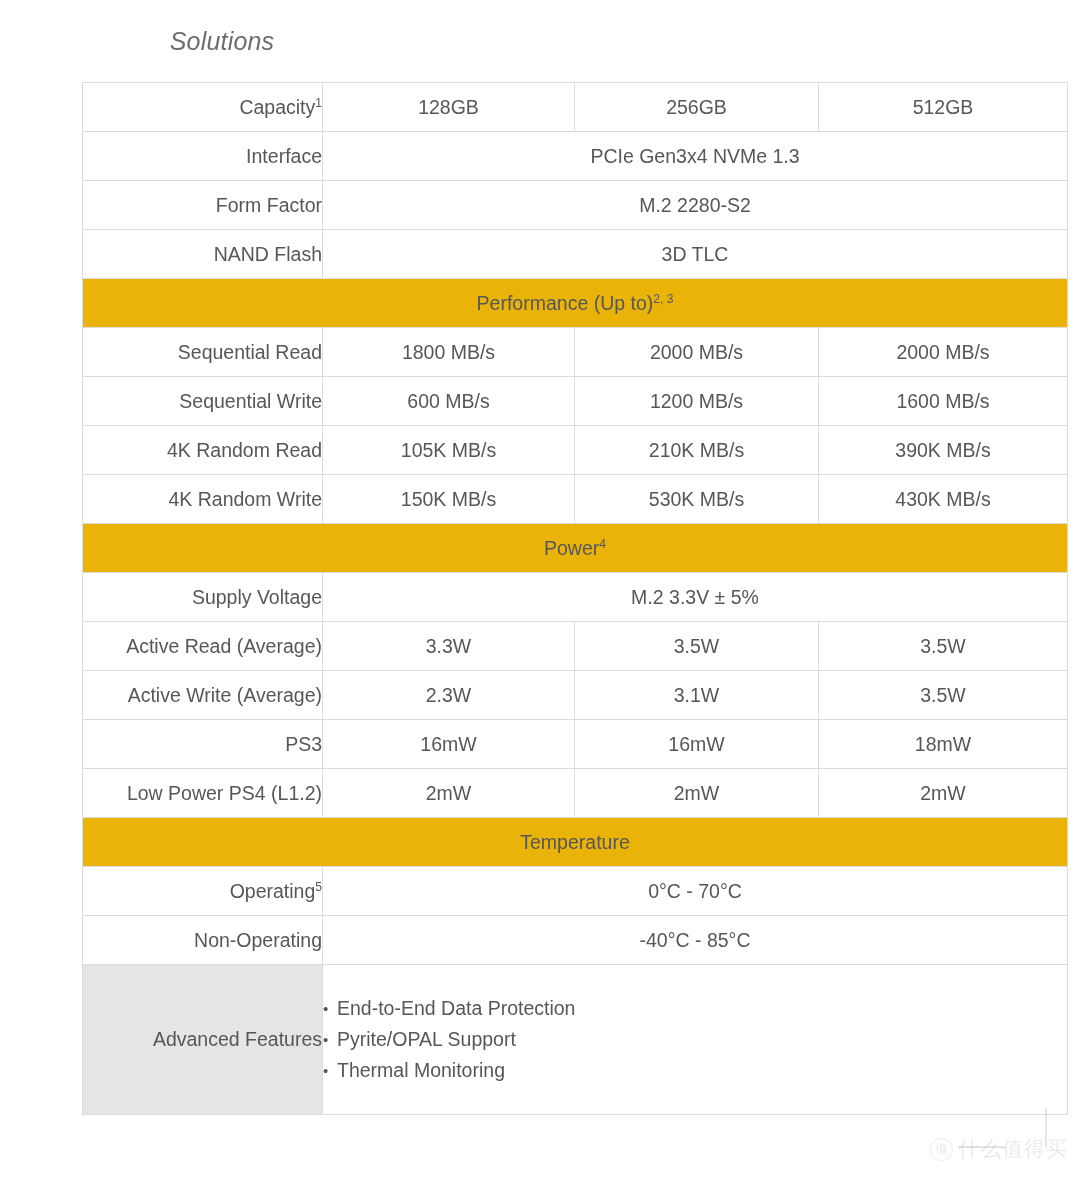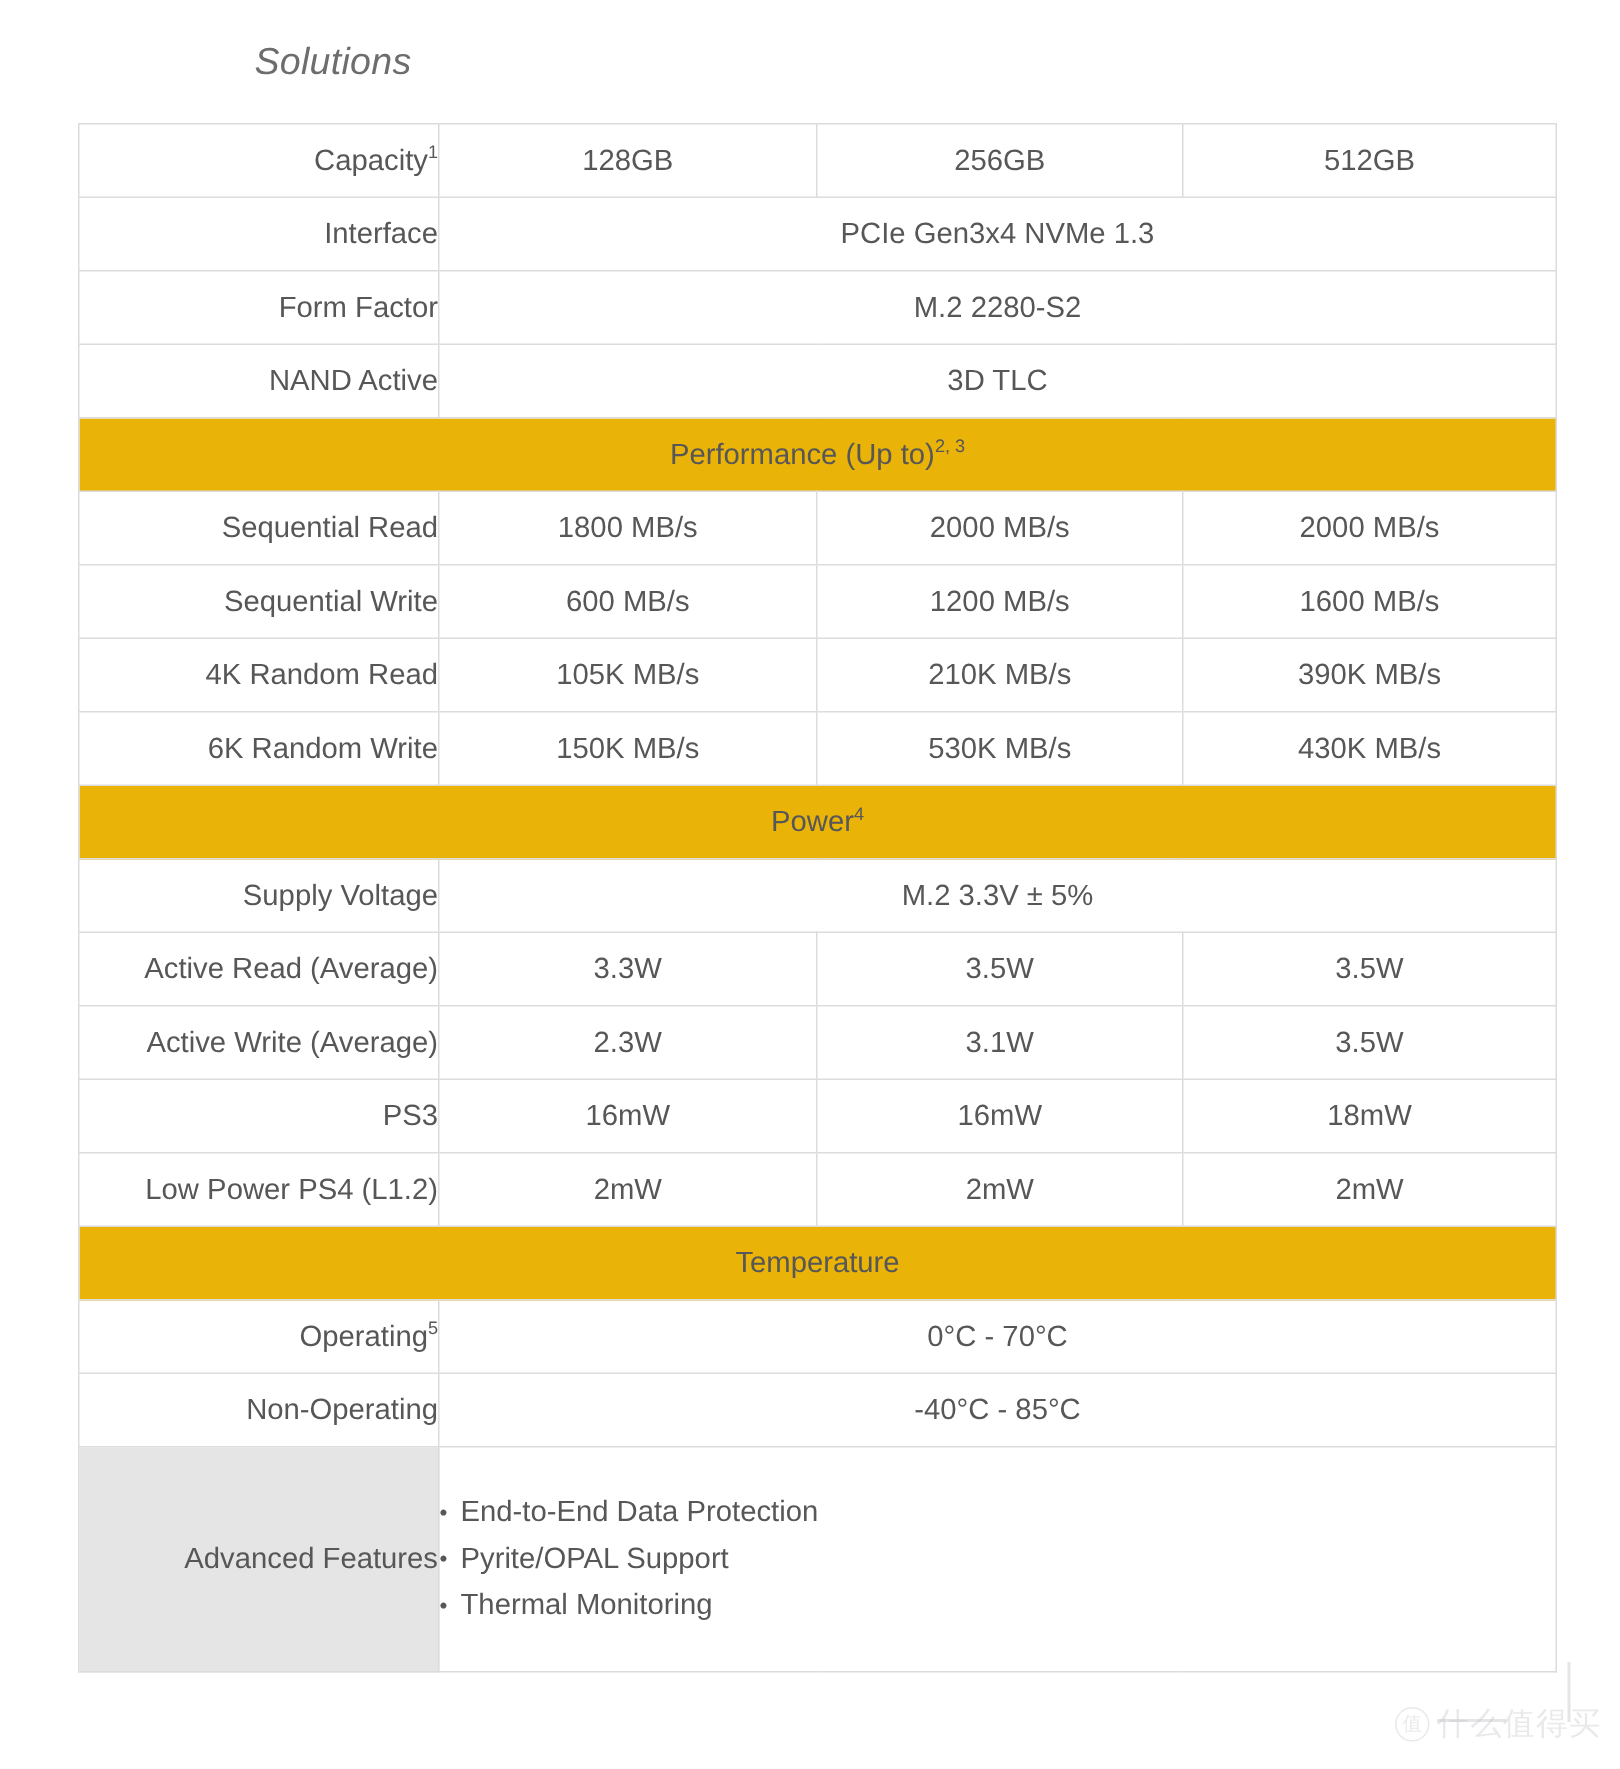--- a/index.html
+++ b/index.html
@@ -46,20 +46,21 @@
   
   .spec-table-wrap {
     position: absolute;
     left: 52px; top: 82px;
     width: 985px;
   }
   table.spec {
     border-collapse: collapse;
     width: 985px;
     table-layout: fixed;
+    margin-left: 30px;
   }
   table.spec col.c-label { width: 240px; }
   table.spec col.c-1 { width: 252px; }
   table.spec col.c-2 { width: 244px; }
   table.spec col.c-3 { width: 249px; }
 
   table.spec td {
     border: 1px solid #dcdcdc;
     font-size: 19.5px;
     color: #575757;
@@ -192,21 +193,21 @@
       <td class="lbl">Interface</td>
       <td class="val" colspan="3">PCIe Gen3x4 NVMe 1.3</td>
     </tr>
 
     <tr>
       <td class="lbl">Form Factor</td>
       <td class="val" colspan="3">M.2 2280-S2</td>
     </tr>
 
     <tr>
-      <td class="lbl">NAND Active</td>
+      <td class="lbl">NAND Flash</td>
       <td class="val" colspan="3">3D TLC</td>
     </tr>
 
     <tr>
       <td class="section" colspan="4"><span>Performance (Up to)</span><sup>2, 3</sup></td>
     </tr>
 
     <tr>
       <td class="lbl">Sequential Read</td>
       <td class="val">1800 MB/s</td>
@@ -222,21 +223,21 @@
     </tr>
 
     <tr>
       <td class="lbl">4K Random Read</td>
       <td class="val">105K MB/s</td>
       <td class="val">210K MB/s</td>
       <td class="val">390K MB/s</td>
     </tr>
 
     <tr>
-      <td class="lbl">6K Random Write</td>
+      <td class="lbl">4K Random Write</td>
       <td class="val">150K MB/s</td>
       <td class="val">530K MB/s</td>
       <td class="val">430K MB/s</td>
     </tr>
 
     <tr>
       <td class="section" colspan="4"><span>Power</span><sup>4</sup></td>
     </tr>
 
     <tr>

